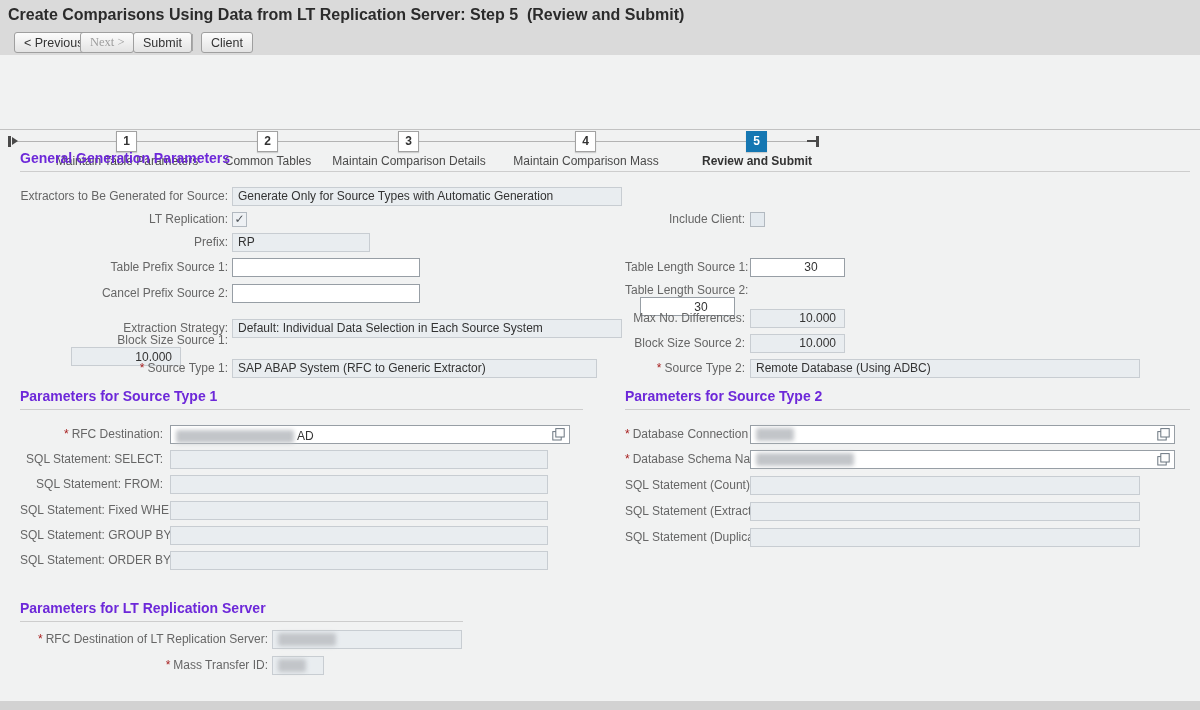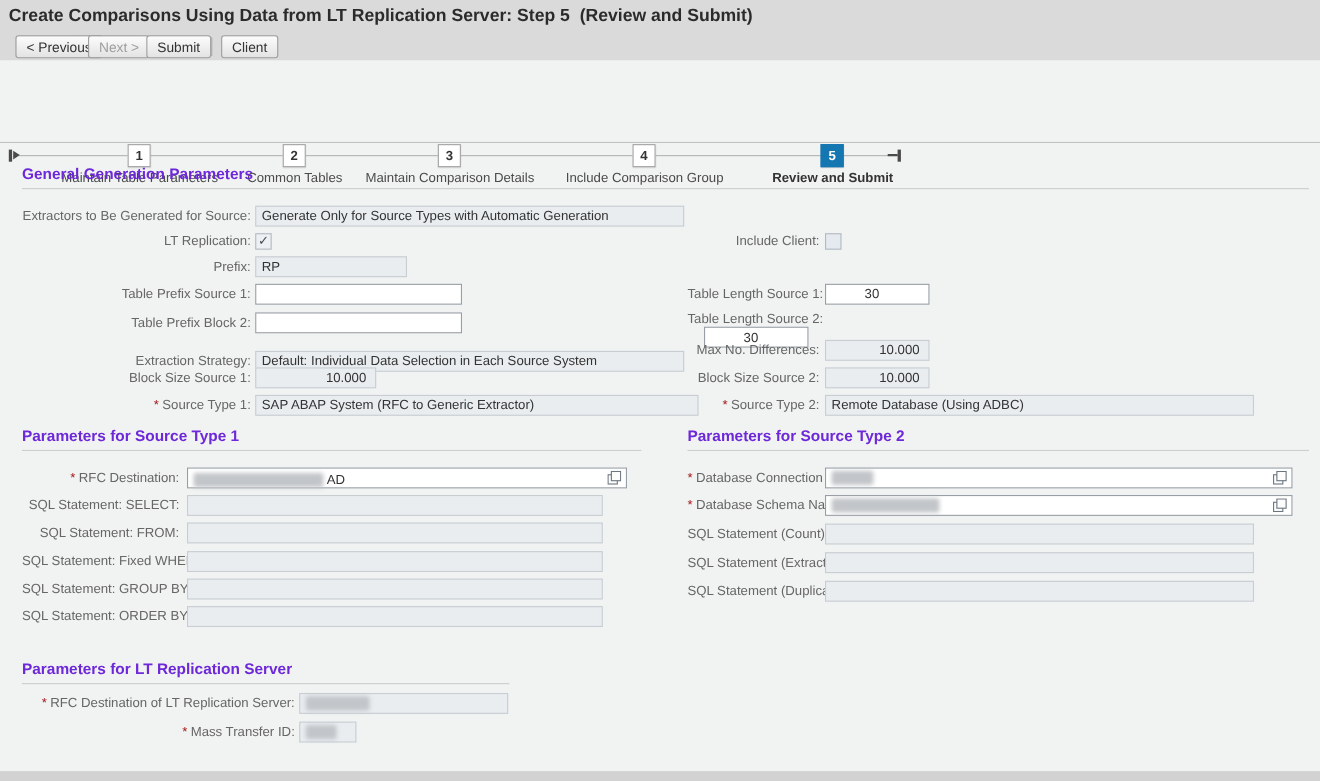--- a/index.html
+++ b/index.html
@@ -6,21 +6,21 @@
   .screen{position:relative;width:1200px;height:710px;overflow:hidden;
           font-family:"Liberation Sans","DejaVu Sans",sans-serif;background:#f1f2f2;}
 
   
   .titlebar{position:absolute;left:0;top:0;width:1200px;height:30px;background:#dadada;}
   .titlebar span{position:absolute;left:8px;top:6px;font-size:16px;font-weight:bold;color:#2b2b2b;white-space:pre;}
   .toolbar{position:absolute;left:0;top:30px;width:1200px;height:25px;background:#dadada;}
   .btn{position:absolute;top:2px;height:21px;box-sizing:border-box;
        background:linear-gradient(#fcfcfc,#e3e3e3);border:1px solid #9f9f9f;border-radius:3px;
        font-family:inherit;font-size:12.5px;color:#333;padding:0 9px;cursor:pointer;}
-  .btn.disabled{color:#9e9e9e;}
+  .btn.disabled{color:#9e9e9e;font-family:Liberation Serif, serif;}
   .tb-sep{position:absolute;top:4px;width:1px;height:17px;background:#a9a9a9;}
 
   
   .roadmap{position:absolute;left:0;top:55px;width:1200px;height:74px;background:#f1f2f2;border-bottom:1px solid #c2c2c2;}
   .roadline{position:absolute;top:86px;height:1px;background:#b3b3b3;}
   .rm-start{position:absolute;left:8px;top:81px;width:3px;height:11px;background:#4a4a4a;}
   .rm-start::after{content:'';position:absolute;left:4px;top:1px;width:0;height:0;
        border-left:6px solid #4a4a4a;border-top:4.5px solid transparent;border-bottom:4.5px solid transparent;}
   .rm-end{position:absolute;left:816px;top:81px;width:3px;height:11px;background:#4a4a4a;}
   .rm-end::before{content:'';position:absolute;right:3px;top:4px;width:9px;height:2px;background:#4a4a4a;}
@@ -37,21 +37,21 @@
 
   
   .row{position:absolute;display:flex;align-items:center;height:20px;}
   .lbl{font-size:12px;color:#666;text-align:right;white-space:nowrap;flex:none;}
   .req{color:#a82020;margin-right:3px;}
   .fld{box-sizing:border-box;height:19px;font-size:12px;color:#333;flex:none;
        display:flex;align-items:center;padding:0 5px;position:relative;}
   .ro{background:#e9edf0;border:1px solid #c8cdd2;}
   .ed{background:#ffffff;border:1px solid #979ea5;}
   input.fld{font-family:inherit;padding:0 5px;outline:none;}
-  input.num{text-align:left;padding-left:35px;}
+  input.num{text-align:center;padding-left:35px;}
   .fld.num{justify-content:flex-end;padding-right:8px;}
   .lw208{width:208px;margin-right:4px;}
   .lw120{width:120px;margin-right:5px;}
   .lw143{width:143px;margin-right:7px;}
   .lw248{width:248px;margin-right:4px;}
 
   .cb{box-sizing:border-box;width:15px;height:15px;border:1px solid #b2b9c0;background:#e4eaef;
       display:flex;align-items:center;justify-content:center;font-size:12px;color:#4c5156;}
   .cb.checked{background:#eef1f4;}
 
@@ -84,21 +84,21 @@
 
     <div class="stepbox" style="left:116px;">1</div>
     <div class="stepbox" style="left:257px;">2</div>
     <div class="stepbox" style="left:398px;">3</div>
     <div class="stepbox" style="left:575px;">4</div>
     <div class="stepbox active" style="left:746px;">5</div>
 
     <div class="steplabel" style="left:127px;">Maintain Table Parameters</div>
     <div class="steplabel" style="left:268px;">Common Tables</div>
     <div class="steplabel" style="left:409px;">Maintain Comparison Details</div>
-    <div class="steplabel" style="left:586px;">Include Comparison Group</div>
+    <div class="steplabel" style="left:586px;">Maintain Comparison Mass</div>
     <div class="steplabel active" style="left:757px;">Review and Submit</div>
   </div>
 
   <div class="sechdr" style="left:20px;top:150px;width:1170px;">General Generation Parameters</div>
 
   <div class="row" style="left:20px;top:186px;">
     <span class="lbl lw208">Extractors to Be Generated for Source:</span>
     <div class="fld ro" style="width:390px;">Generate Only for Source Types with Automatic Generation</div>
   </div>
 
@@ -113,37 +113,37 @@
     <span class="lbl lw208">Prefix:</span>
     <div class="fld ro" style="width:138px;">RP</div>
   </div>
 
   <div class="row" style="left:20px;top:257px;">
     <span class="lbl lw208">Table Prefix Source 1:</span>
     <input class="fld ed" style="width: 188px;" value="">
   </div>
 
   <div class="row" style="left:20px;top:283px;">
-    <span class="lbl lw208">Table Prefix Block 2:</span>
+    <span class="lbl lw208">Cancel Prefix Source 2:</span>
     <input class="fld ed" style="width: 188px;" value="">
   </div>
 
   <div class="row" style="left:20px;top:318px;">
     <span class="lbl lw208">Extraction Strategy:</span>
     <div class="fld ro" style="width:390px;">Default: Individual Data Selection in Each Source System</div>
   </div>
 
-  <div class="row" style="left:20px;top:333px;">
+  <div class="row" style="left:20px;top:333px;flex-direction:column;">
     <span class="lbl lw208">Block Size Source 1:</span>
     <div class="fld ro num" style="width:110px;">10.000</div>
   </div>
 
   <div class="row" style="left:20px;top:358px;">
     <span class="lbl lw208"><span class="req">*</span><span>Source Type 1:</span></span>
-    <div class="fld ro" style="width:403px;">SAP ABAP System (RFC to Generic Extractor)</div>
+    <div class="fld ro" style="width:365px;">SAP ABAP System (RFC to Generic Extractor)</div>
   </div>
 
   <div class="row" style="left:625px;top:209px;">
     <span class="lbl lw120">Include Client:</span>
     <div class="cb"></div>
   </div>
 
   <div class="row" style="left:625px;top:257px;">
     <span class="lbl lw120">Table Length Source 1:</span>
     <input class="fld ed num" style="width: 95px;" value="30">

